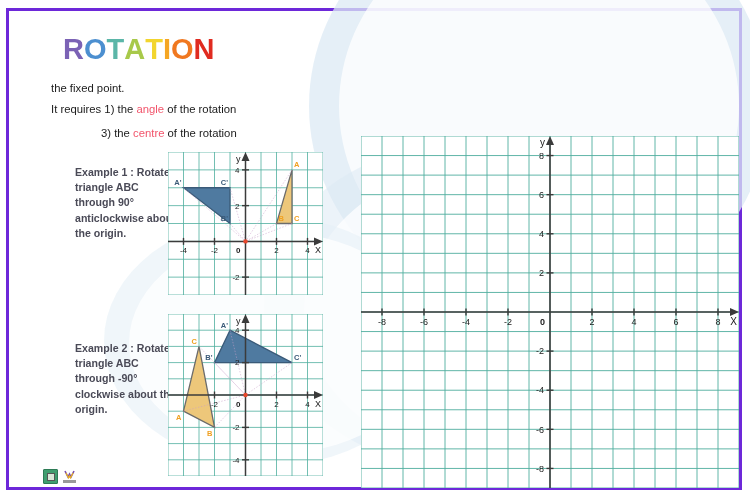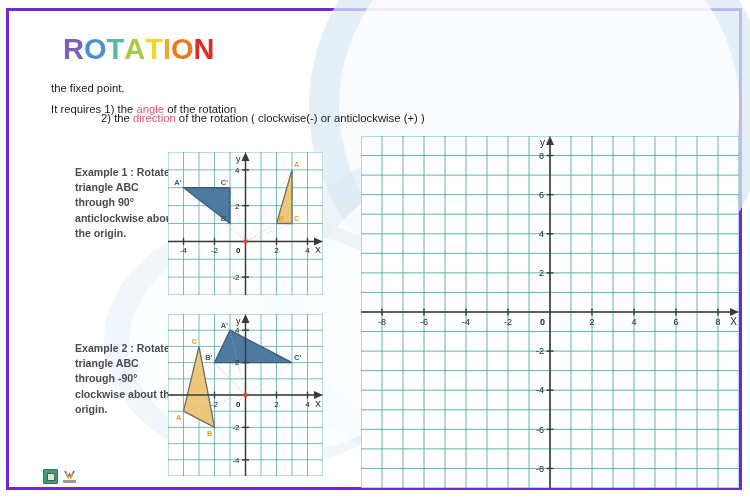--- a/index.html
+++ b/index.html
@@ -93,22 +93,22 @@
     <div class="swoosh" id="sw4"></div>
     <div class="swoosh" id="sw5"></div>
     <div class="swoosh" id="sw6"></div>
 
     <div id="title"><span style="color: rgb(123, 98, 181);">R</span><span style="color: rgb(76, 143, 208);">O</span><span style="color: rgb(91, 182, 168);">T</span><span style="color: rgb(168, 201, 74);">A</span><span style="color: rgb(242, 213, 46);">T</span><span style="color: rgb(245, 166, 35);">I</span><span style="color: rgb(240, 120, 32);">O</span><span style="color: rgb(224, 43, 32);">N</span></div>
 
     <div class="copy" id="p2">the fixed point.</div>
     <div class="copy" id="p3">
       <span>It requires  1) the </span><span class="kw">angle</span><span> of  the rotation</span>
     </div>
-    <div class="copy" id="p4">
-      <span>2) the </span><span class="kw">direction</span><span> of the rotation ( clockwise(-) or anticlockwise (+) )</span>
+    <div class="copy" id="p5">
+      <span>3) the </span><span class="kw">centre</span><span> of the rotation</span>
     </div>
 
     <div class="ex-text" id="ex1-text">Example 1 : Rotates triangle ABC through 90° anticlockwise about the origin.</div>
     <div class="ex-text" id="ex2-text">Example 2 : Rotates triangle ABC through -90° clockwise about the origin.</div>
 
     <div class="graph" id="g1">
         <svg width="155" height="143" viewBox="0 0 155 143">
           <rect x="0" y="0" width="155" height="143" fill="#ffffff"></rect>
           <g stroke="#4fae9e" stroke-width="0.8" fill="none">
             <line x1="0" y1="0" x2="0" y2="143"></line>

